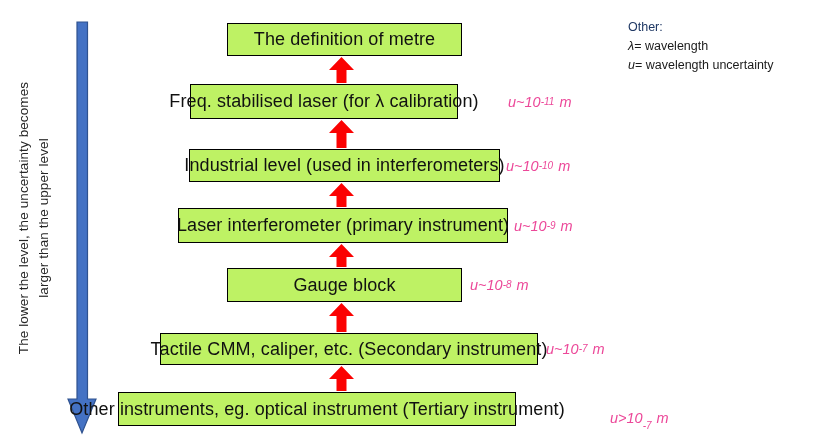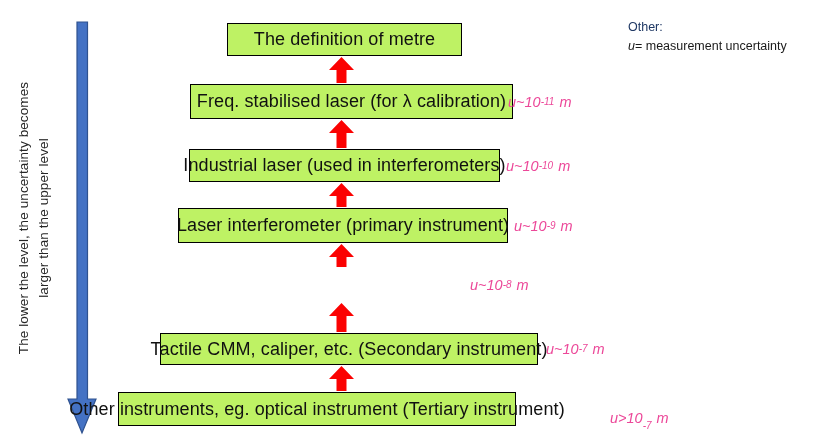--- a/index.html
+++ b/index.html
@@ -65,34 +65,38 @@
     </svg>
   </div>
 
   <div class="side-note">
     <div>The lower the level, the uncertainty becomes</div>
     <div>larger than the upper level</div>
   </div>
 
   <div class="legend">
     <div class="legend-title">Other:</div>
-    <div><span class="sym">u</span><span>= measurement uncertainty</span></div>
+    <div><span class="sym">λ</span><span>= wavelength</span></div>
+    <div><span class="sym">u</span><span>= wavelength uncertainty</span></div>
   </div>
 
   <div class="level-box" style="left:227px;top:23px;width:235px;height:33px;">
       <span>The definition of metre</span>
     </div>
-  <div class="level-box" style="left:190px;top:84px;width:323px;height:35px;">
+  <div class="level-box" style="left:190px;top:84px;width:268px;height:35px;">
       <span>Freq. stabilised laser (for λ calibration)</span>
     </div>
   <div class="level-box" style="left:189px;top:149px;width:311px;height:33px;">
-      <span>Industrial laser (used in interferometers)</span>
+      <span>Industrial level (used in interferometers)</span>
     </div>
   <div class="level-box" style="left:178px;top:208px;width:330px;height:35px;">
       <span>Laser interferometer (primary instrument)</span>
+    </div>
+  <div class="level-box" style="left:227px;top:268px;width:235px;height:34px;">
+      <span>Gauge block</span>
     </div>
   <div class="level-box" style="left:160px;top:333px;width:378px;height:32px;">
       <span>Tactile CMM, caliper, etc. (Secondary instrument)</span>
     </div>
   <div class="level-box" style="left:118px;top:392px;width:398px;height:34px;">
       <span>Other instruments, eg. optical instrument (Tertiary instrument)</span>
     </div>
 
   <div class="u-label" style="left:508px;top:84px;height:35px;">
       <span>u~10</span>

